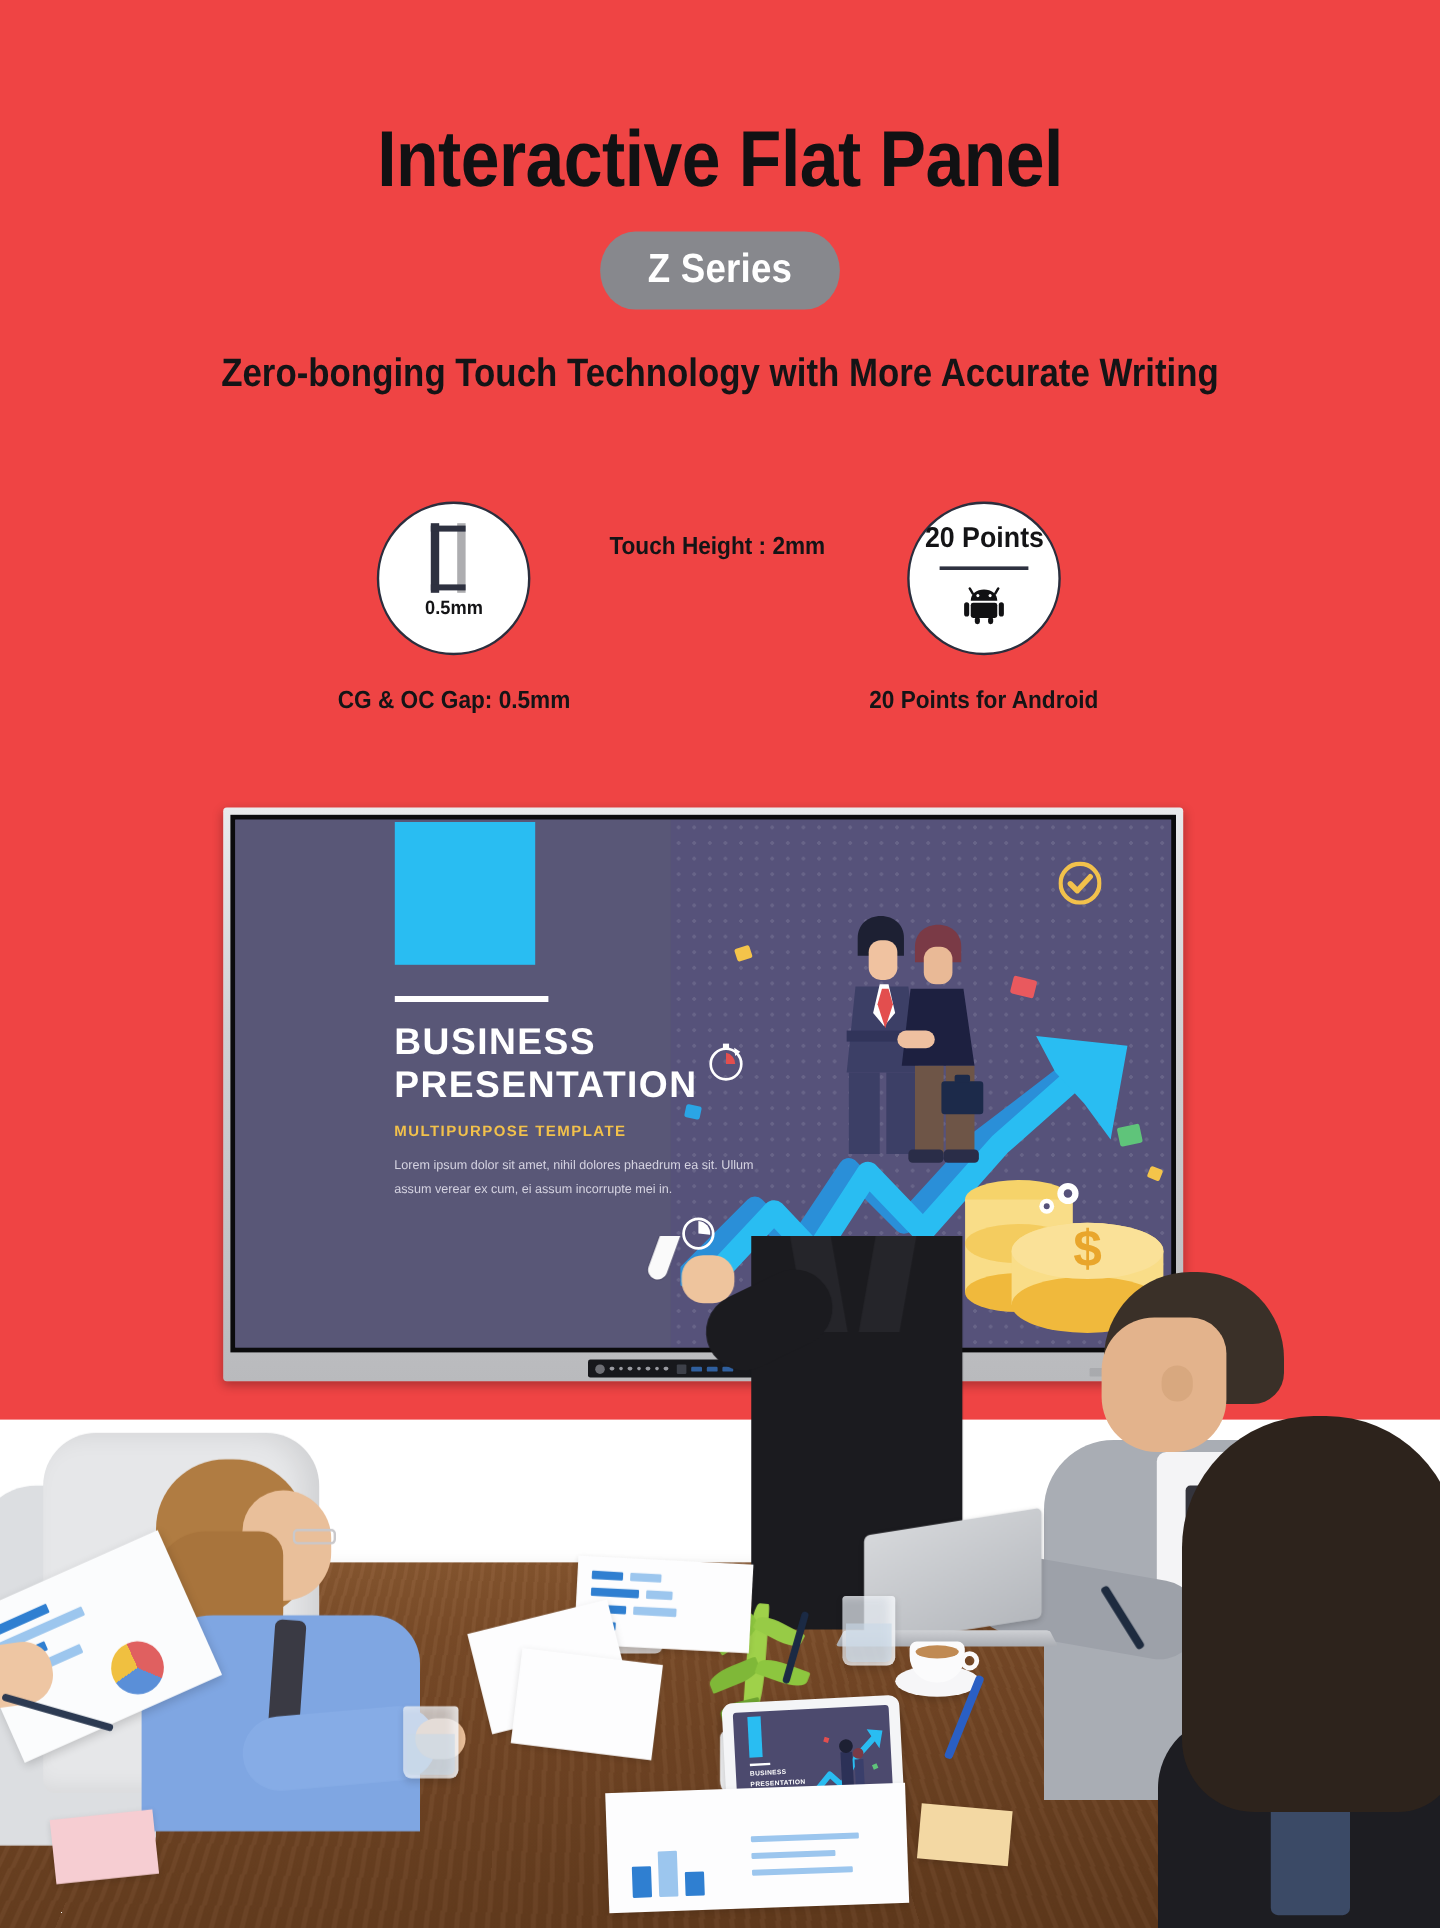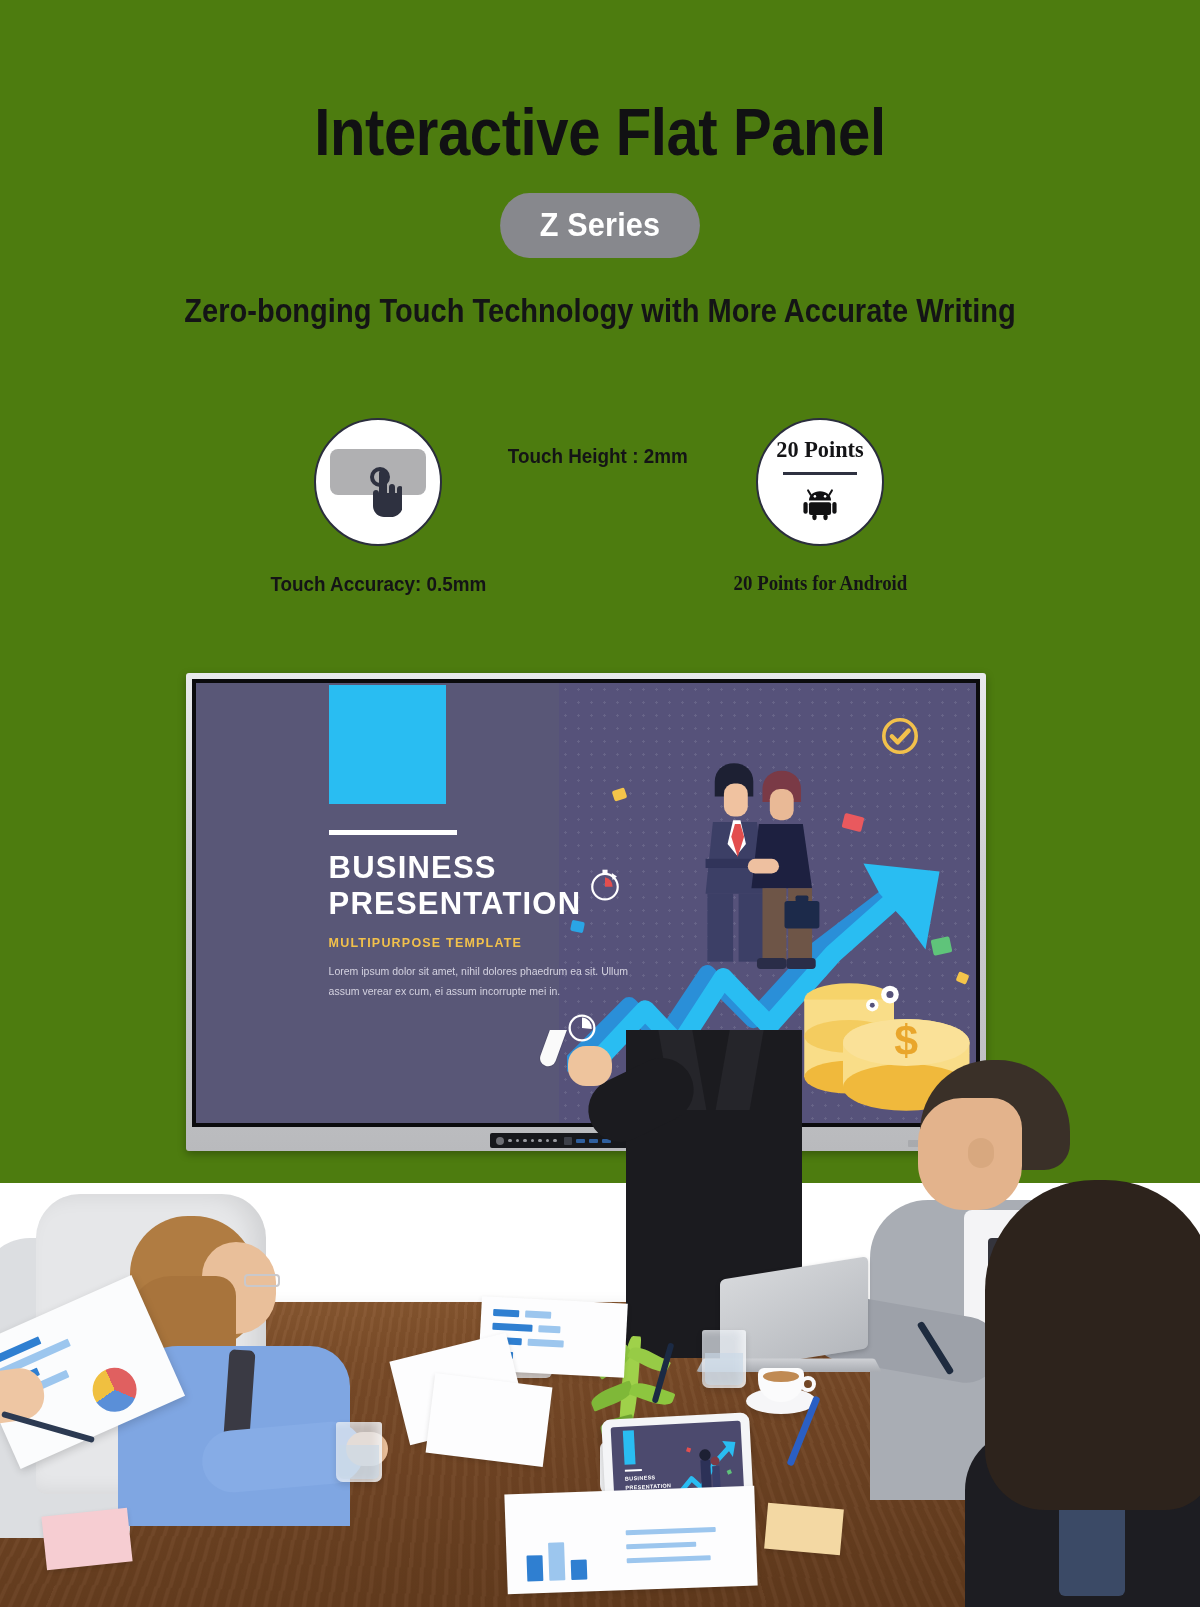--- a/index.html
+++ b/index.html
@@ -2,21 +2,21 @@
 <html><head>
 <meta charset="utf-8">
 <style>
   * { margin:0; padding:0; box-sizing:border-box; }
   html,body {
     width:1200px; height:1607px;
     background:#ffffff;
     font-family:"Liberation Sans", sans-serif;
     overflow:hidden;
   }
-  .page { position:relative; width:1200px; height:1183px; background:#4d7c0f; }
+  .page { position:relative; width:1200px; height:1183px; background:#ef4444; }
 
   
   .hero { position:absolute; left:0; top:0; width:1200px; }
   .hero-title {
     text-align:center; font-size:66px; line-height:1.05;
     font-weight:bold; color:#111113; letter-spacing:-0.5px;
     transform:scaleX(.88); transform-origin:center top;
     margin-top:98px;
   }
   .badge-wrap { text-align:center; margin-top:26px; }
@@ -31,21 +31,21 @@
     font-size:33px; font-weight:bold; color:#141416;
     transform:scaleX(.88);
   }
 
   
   .features {
     position:absolute; left:0; top:418px; width:1200px;
     display:flex; justify-content:center; gap:0;
   }
   .feat { width:220px; display:flex; flex-direction:column; align-items:center; }
-  .feat:last-child { width:224px;font-family:Liberation Serif, serif; }
+  .feat:last-child { width:224px; }
   .circle {
     width:128px; height:128px; border-radius:50%;
     border:2px solid #2b2e3d; background:#fff;
     position:relative; display:flex; align-items:center;
     justify-content:center; flex-direction:column;
   }
   .feat-label {
     margin-top:26px; font-size:20.5px; font-weight:bold;
     color:#141416; white-space:nowrap; transform:scaleX(.92);
   }
@@ -283,33 +283,33 @@
   <div class="hero">
     <div class="hero-title">Interactive Flat Panel</div>
     <div class="badge-wrap">
       <span class="badge">Z Series</span>
     </div>
     <div class="hero-sub">Zero-bonging Touch Technology with More Accurate Writing</div>
   </div>
 
   <div class="features">
 
-
     <div class="feat">
       <div class="circle">
-        <div class="acc-ico">
-          <span class="screen"></span>
-          <span class="ring"></span>
-          <svg class="hand" viewBox="0 0 32 48">
-            <path d="M9 4c0-2.2 1.8-4 4-4s4 1.8 4 4v20h2v-6c0-1.7 1.3-3 3-3s3 1.3 3 3v6h2v-4c0-1.7 1.3-3 3-3s3 1.3 3 3v16c0 6-5 12-12 12H14C8 48 3 43 3 37V24c0-1.7 1.3-3 3-3s3 1.3 3 3z" fill="#2e3140"></path>
-          </svg>
+        <div class="gap-ico">
+          <span class="barL"></span>
+            <span class="barR"></span>
+          <span class="tie tieT"></span>
+            <span class="tie tieB"></span>
         </div>
+        <div class="gap-cap">0.5mm</div>
       </div>
-      <div class="feat-label">Touch Accuracy: 0.5mm</div>
-    </div>
+      <div class="feat-label">CG &amp; OC Gap: 0.5mm</div>
+    </div>
+
 
     <div class="feat">
       <div class="feat-label">Touch Height : 2mm</div>
     </div>
 
 
     <div class="feat">
       <div class="circle">
         <div class="pts-num">20 Points</div>
         <div class="pts-div"></div>

